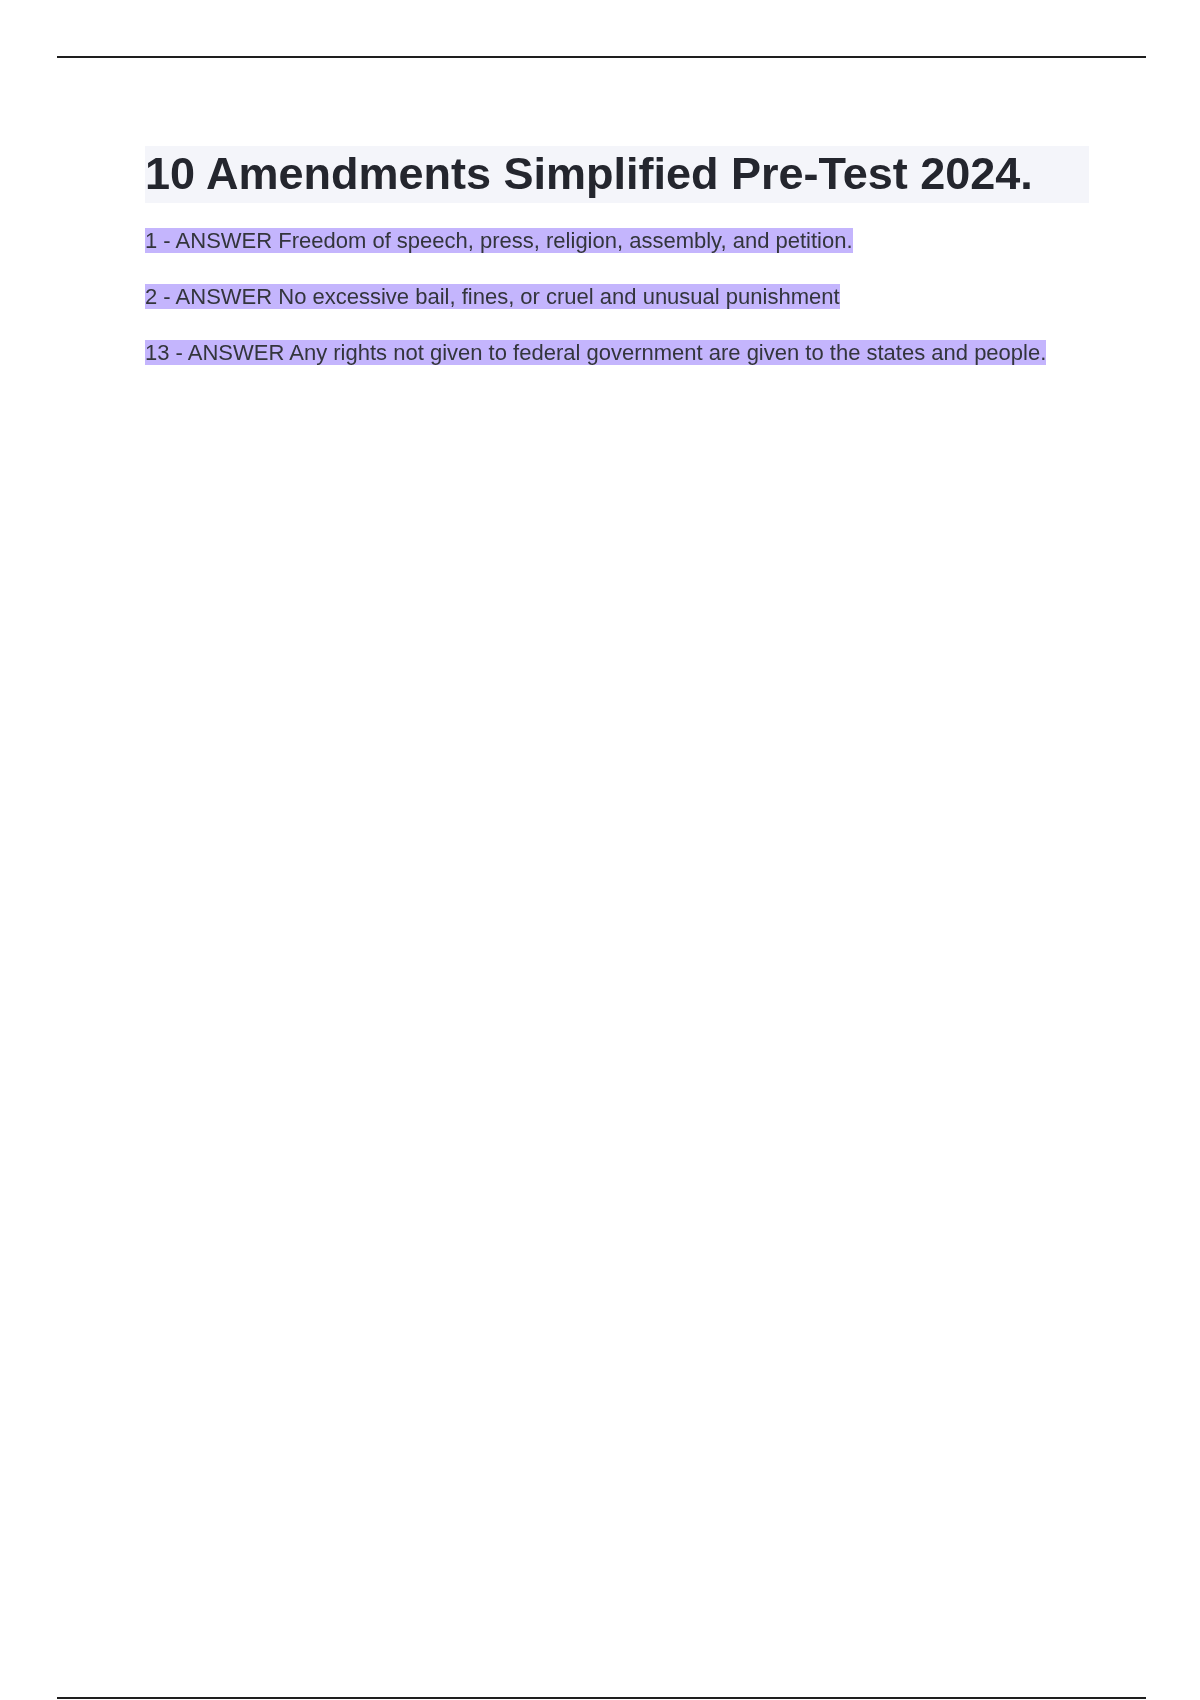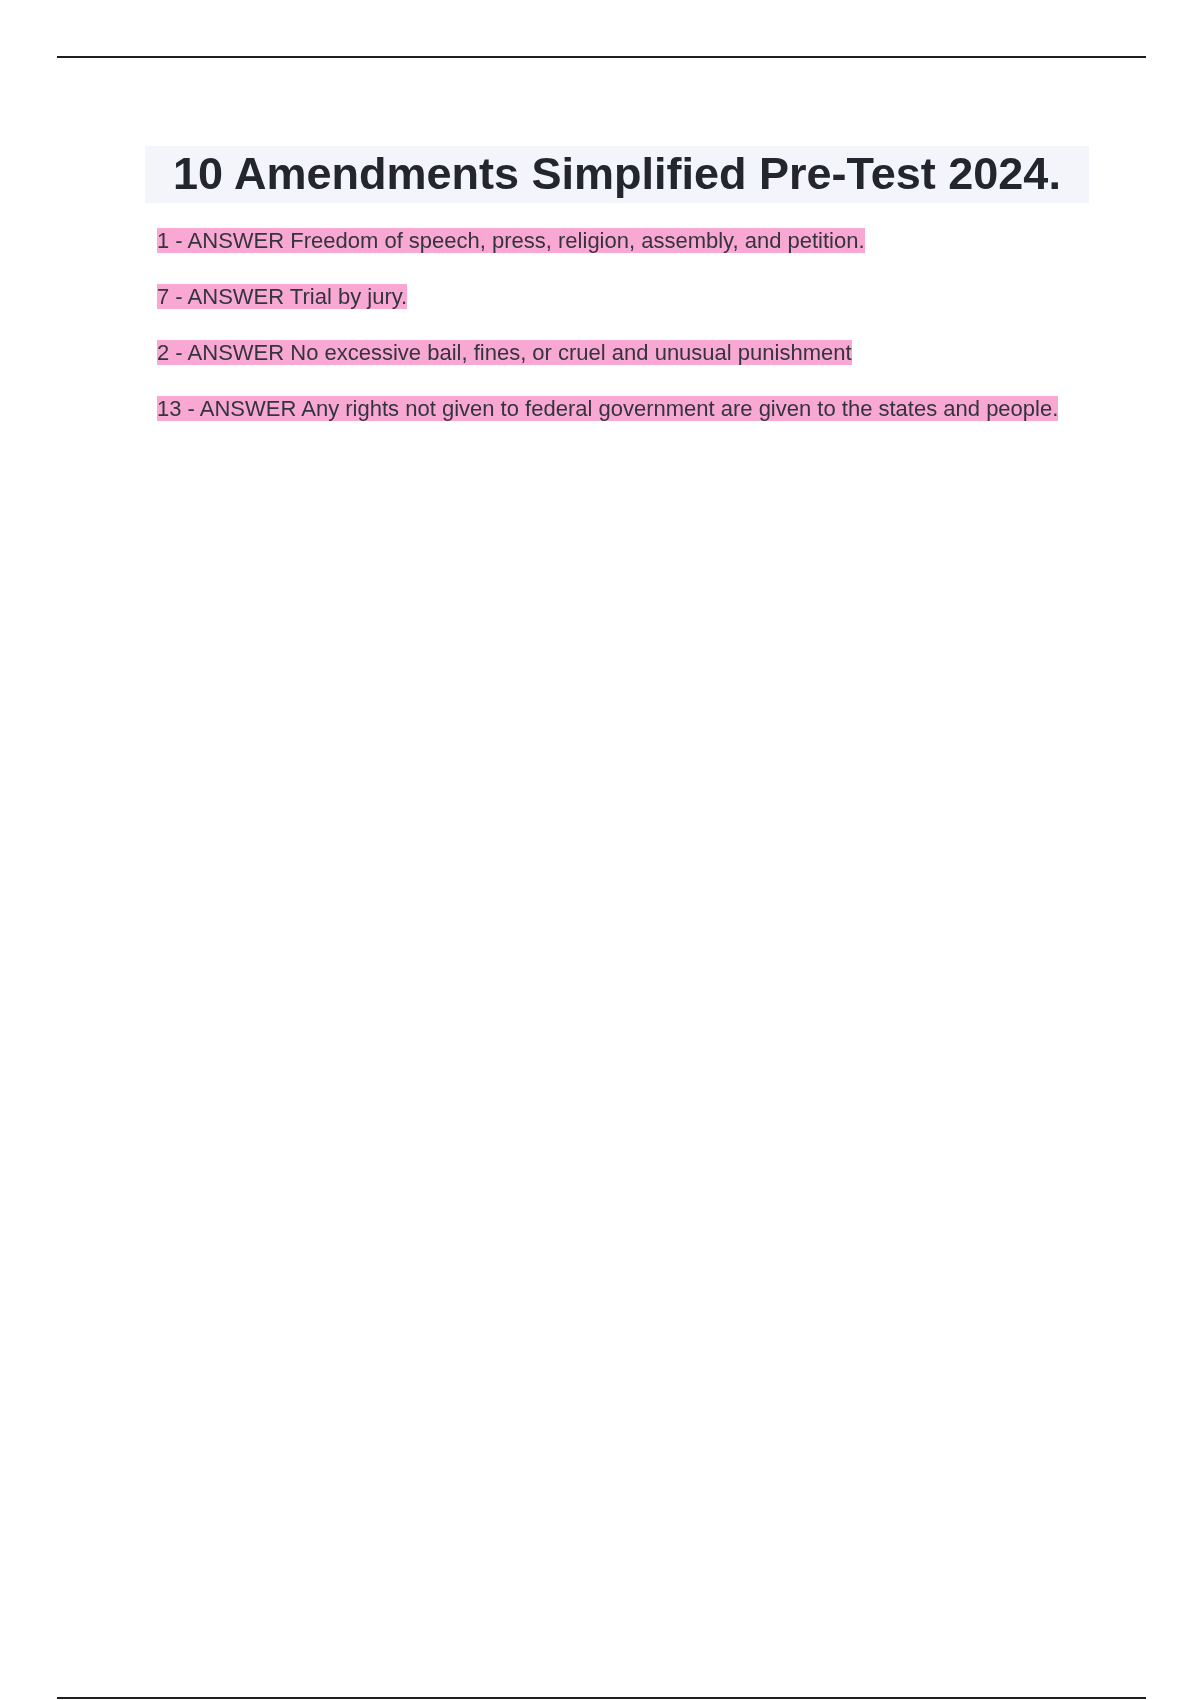--- a/index.html
+++ b/index.html
@@ -33,47 +33,44 @@
     }
     .title {
       margin: 0;
       background: #f4f5fa;
       font-size: 45px;
       font-weight: bold;
       line-height: 55px;
       color: #24262e;
       padding: 0 0 2px 0;
       width: 944px;
-      text-align: center;
     }
     .answers {
       list-style: none;
       margin: 0;
       padding: 0;
     }
     .answer {
       font-size: 22px;
       line-height: 33px;
       color: #33353c;
     }
     .answer span.hl {
-      background: #f9a8d4;
-      margin-left: 12px;
+      background: #c4b5fd;
     }
     .answer.a1 { margin-top: 21px; }
   </style>
 </head>
 <body>
 
 <div class="rule rule-top"></div>
 
 <div class="content">
   <h1 class="title">10 Amendments Simplified Pre-Test 2024.</h1>
 
   <ul class="answers">
     <li class="answer a1" style="margin-top:21px"><span class="hl">1 - ANSWER Freedom of speech, press, religion, assembly, and petition.</span></li>
-    <li class="answer" style="margin-top:23px"><span class="hl">7 - ANSWER Trial by jury.</span></li>
     <li class="answer" style="margin-top:23px"><span class="hl">2 - ANSWER No excessive bail, fines, or cruel and unusual punishment</span></li>
     <li class="answer" style="margin-top:23px"><span class="hl">13 - ANSWER Any rights not given to federal government are given to the states and people.</span></li>
   </ul>
 </div>
 
 <div class="rule rule-bottom"></div>
 
 </body></html>

